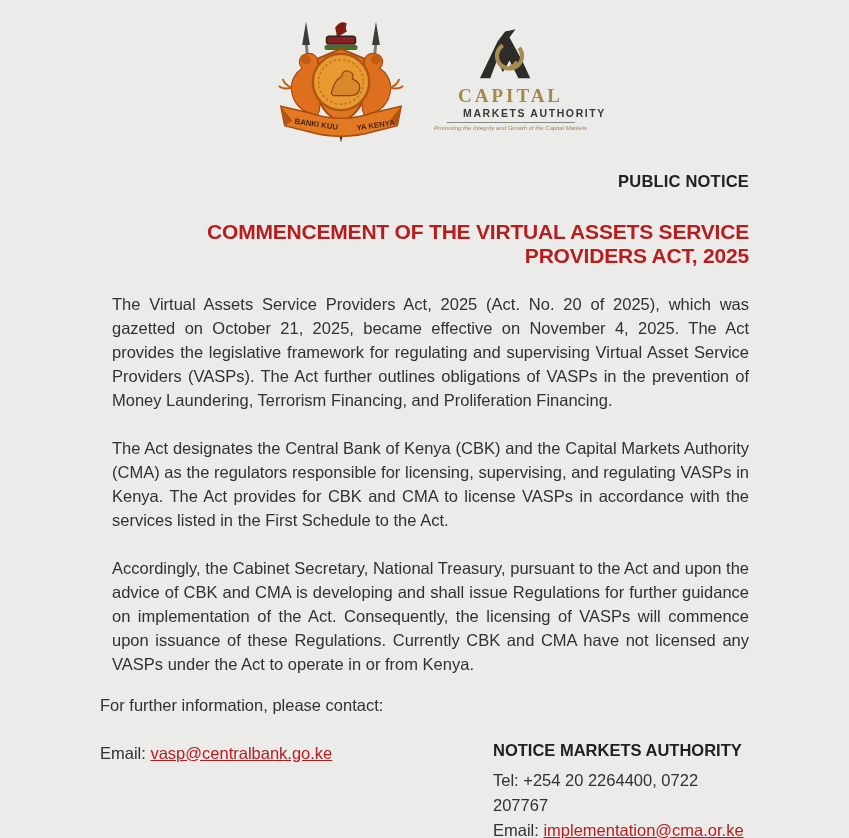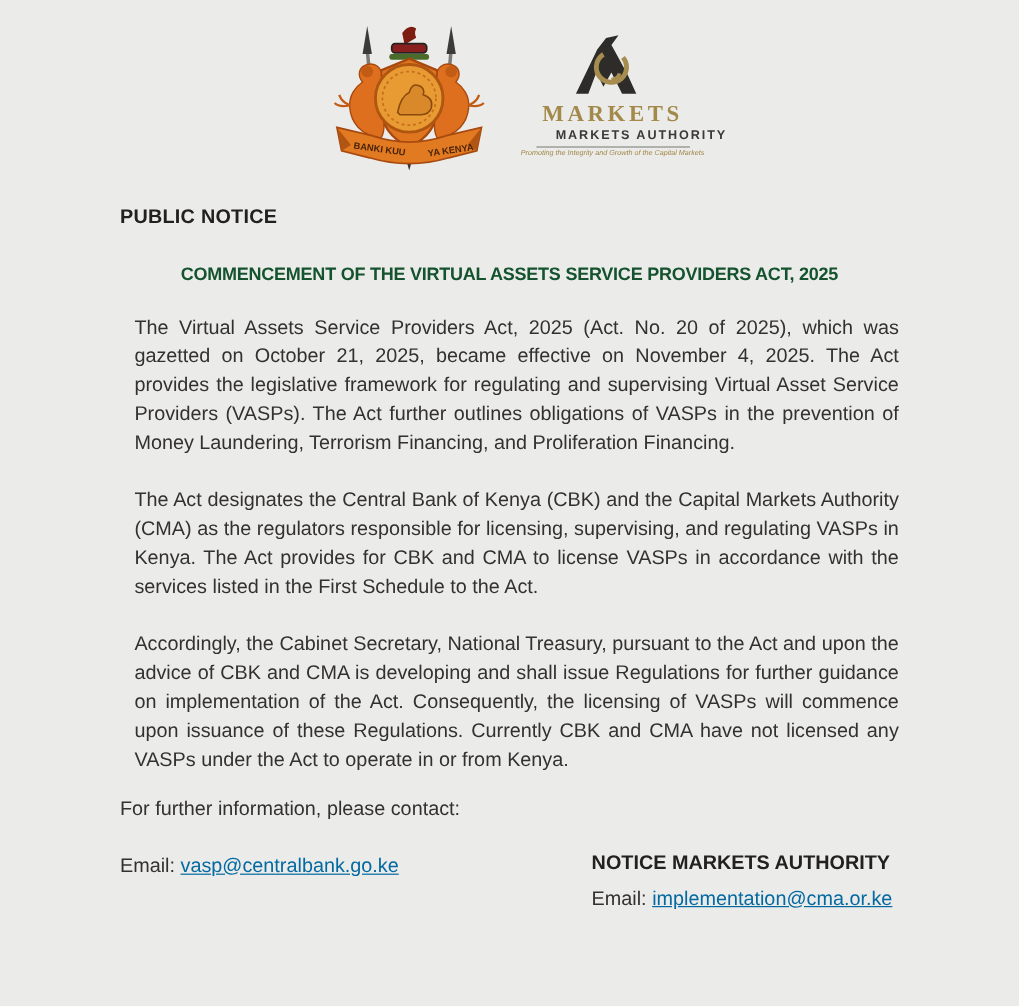--- a/index.html
+++ b/index.html
@@ -59,32 +59,32 @@
     margin: 3px 0 2px 0;
   }
   .cma-tagline {
     font-size: 6px;
     font-style: italic;
     color: #a3894a;
     white-space: nowrap;
   }
   
   .title {
-    text-align: left;
+    text-align: right;
     font-weight: bold;
     font-size: 16.5px;
     color: #22211f;
     margin-top: 22px;
     letter-spacing: 0.2px;
   }
   .subtitle {
-    text-align: center;
+    text-align: right;
     font-weight: bold;
-    font-size: 15px;
-    color: #14532d;
+    font-size: 21px;
+    color: #b91c1c;
     margin-top: 29px;
     letter-spacing: -0.2px;
   }
   
   .para {
     margin: 24px 0 0 12px;
     font-size: 16.5px;
     line-height: 24px;
     text-align: justify;
   }
@@ -101,21 +101,21 @@
     font-weight: bold;
     font-size: 16.5px;
     color: #22211f;
     margin-bottom: 8px;
   }
   .contact-line {
     font-size: 16.5px;
     line-height: 25px;
   }
   .email-link {
-    color: #0369a1;
+    color: #b91c1c;
     text-decoration: underline;
     cursor: pointer;
   }
 </style>
 </head>
 <body>
 
 <div class="page">
 
   <div class="logo-row">
@@ -153,21 +153,21 @@
       <text x="22" y="115" font-size="8" font-weight="bold" fill="#4a2408" transform="rotate(8 22 115)">BANKI KUU</text>
       <text x="86" y="120" font-size="8" font-weight="bold" fill="#4a2408" transform="rotate(-8 100 118)">YA KENYA</text>
     </svg>
 
     <div class="cma-logo">
       <svg class="cma-mark" viewBox="0 0 100 72">
         <path d="M8 66 L32 16 L42 3 L56 0 L48 11 L53 20 L66 44 L76 66 L60 66 L48 42 L39 58 L31 42 L22 66 Z" fill="#2e2c29"></path>
         <circle cx="48" cy="36" r="17" fill="none" stroke="#a68c4e" stroke-width="5.5" stroke-dasharray="82 25" transform="rotate(-40 48 36)"></circle>
         <path d="M57 43 q-1 6 -9 7" fill="none" stroke="#a68c4e" stroke-width="4"></path>
       </svg>
-      <div class="cma-name1">MARKETS</div>
+      <div class="cma-name1">CAPITAL</div>
       <div class="cma-name2">MARKETS AUTHORITY</div>
       <div class="cma-rule"></div>
       <div class="cma-tagline">Promoting the Integrity and Growth of the Capital Markets</div>
     </div>
   </div>
 
   <div class="title">PUBLIC NOTICE</div>
   <div class="subtitle">COMMENCEMENT OF THE VIRTUAL ASSETS SERVICE PROVIDERS ACT, 2025</div>
 
   <p class="para">The Virtual Assets Service Providers Act, 2025 (Act. No. 20 of 2025), which was gazetted on October 21, 2025, became effective on November 4, 2025. The Act provides the legislative framework for regulating and supervising Virtual Asset Service Providers (VASPs). The Act further outlines obligations of VASPs in the prevention of Money Laundering, Terrorism Financing, and Proliferation Financing.</p>
@@ -178,20 +178,21 @@
 
   <div class="contacts">
     <div>
       <div class="contact-line">
         <span>Email:</span>
         <a class="email-link">vasp@centralbank.go.ke</a>
       </div>
     </div>
     <div>
       <div class="contact-name">NOTICE MARKETS AUTHORITY</div>
+      <div class="contact-line">Tel: +254 20 2264400, 0722 207767</div>
       <div class="contact-line">
         <span>Email:</span>
         <a class="email-link">implementation@cma.or.ke</a>
       </div>
     </div>
   </div>
 
 </div>
 
 </body></html>

